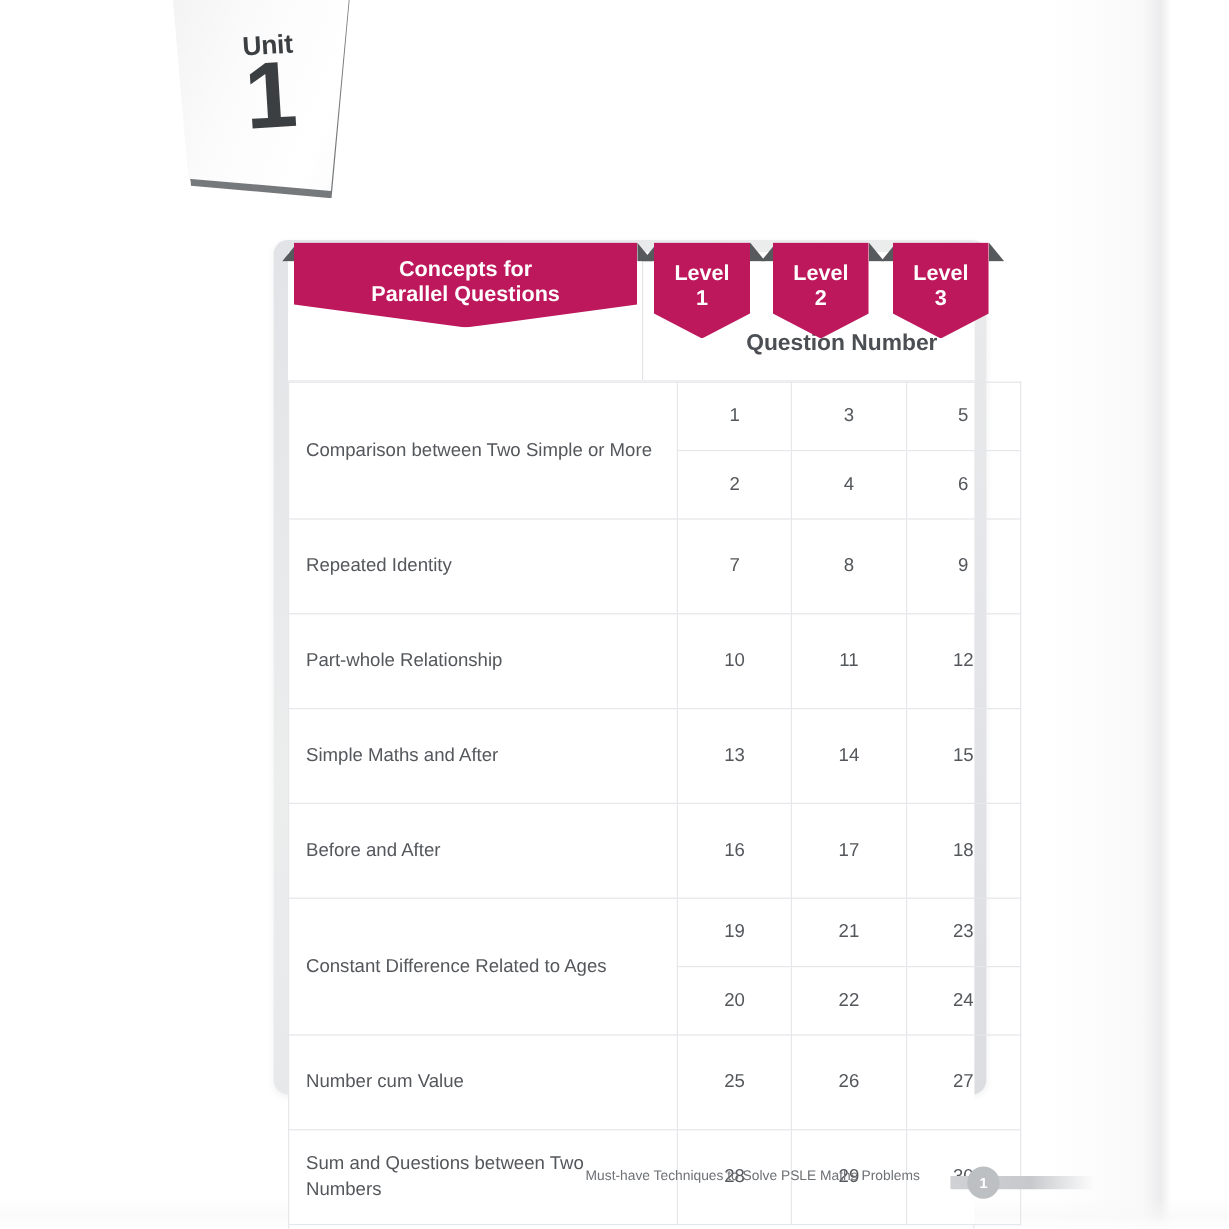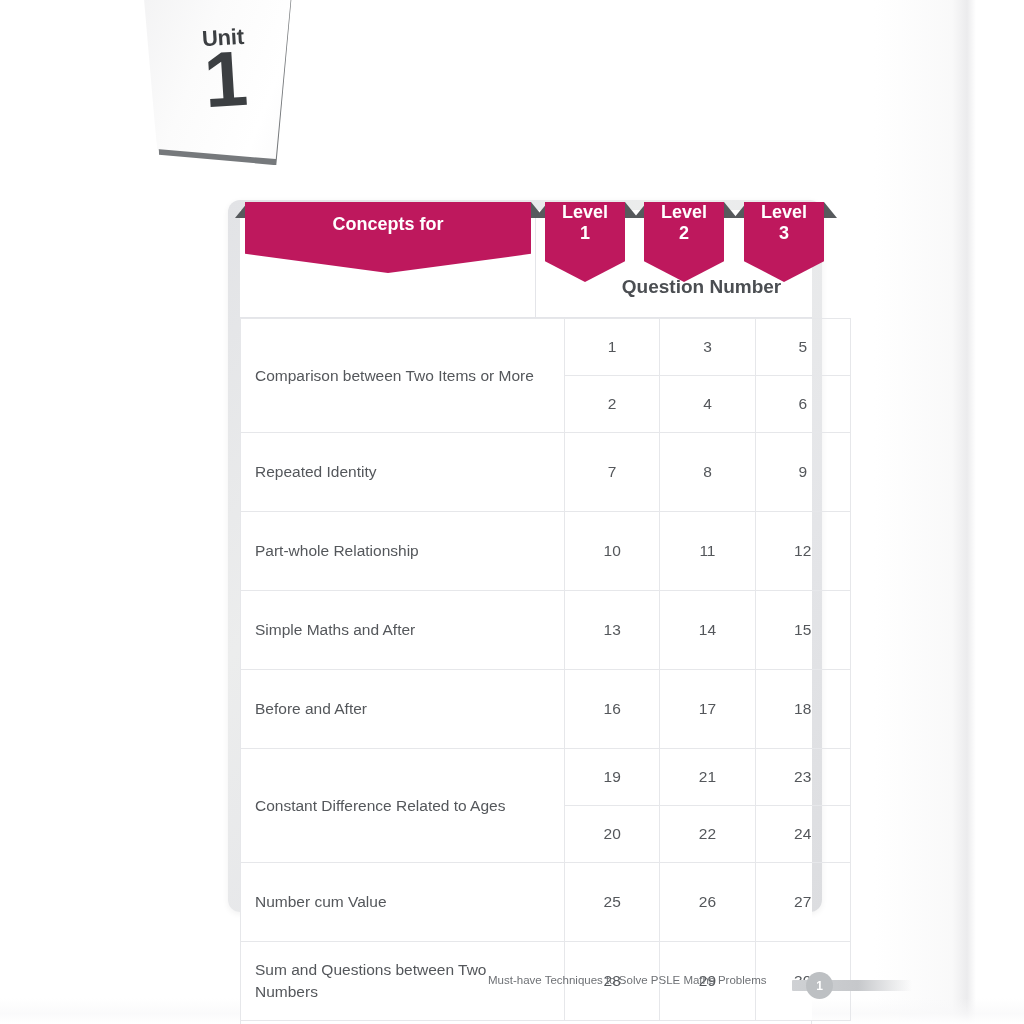--- a/index.html
+++ b/index.html
@@ -154,21 +154,21 @@
     line-height: 1.18;
     padding-top: 12px;
     box-sizing: border-box;
   }
   .ribbon-level {
     top: -8px;
     width: 80px; height: 80px;
     clip-path: polygon(0% 0%, 100% 0%, 100% 74%, 50% 100%, 0% 74%);
     font-size: 18px;
     line-height: 1.18;
-    padding-top: 0;
+    padding-top: 15px;
     box-sizing: border-box;
   }
   #ribbon-level-1 { left: 305px; }
   #ribbon-level-2 { left: 404px; }
   #ribbon-level-3 { left: 504px; }
 
   
   .wing {
     position: absolute;
     top: -8px;
@@ -269,20 +269,21 @@
 
     <div id="header-band">
       <div id="header-divider"></div>
 
       <div id="question-number-label">Question Number</div>
 
       <div class="wing left" style="left:-5px;"></div>
       <div class="wing right" style="left:291px;"></div>
       <div class="ribbon" id="ribbon-concepts">
         <div>Concepts for</div>
+        <div>Parallel Questions</div>
       </div>
 
       <div class="wing left" style="left:295px;"></div>
       <div class="wing right" style="left:385px;"></div>
       <div class="ribbon ribbon-level" id="ribbon-level-1">
         <div>Level</div>
         <div>1</div>
       </div>
 
       <div class="wing left" style="left:394px;"></div>
@@ -297,21 +298,21 @@
       <div class="ribbon ribbon-level" id="ribbon-level-3">
         <div>Level</div>
         <div>3</div>
       </div>
     </div>
 
     <table id="concept-table">
       <tbody>
 
         <tr class="r-tall">
-          <td class="concept-cell" rowspan="2">Comparison between Two Items or More</td>
+          <td class="concept-cell" rowspan="2">Comparison between Two Simple or More</td>
           <td class="num-cell">1</td>
           <td class="num-cell">3</td>
           <td class="num-cell">5</td>
         </tr>
         <tr class="r-tall">
           <td class="num-cell">2</td>
           <td class="num-cell">4</td>
           <td class="num-cell">6</td>
         </tr>
 

